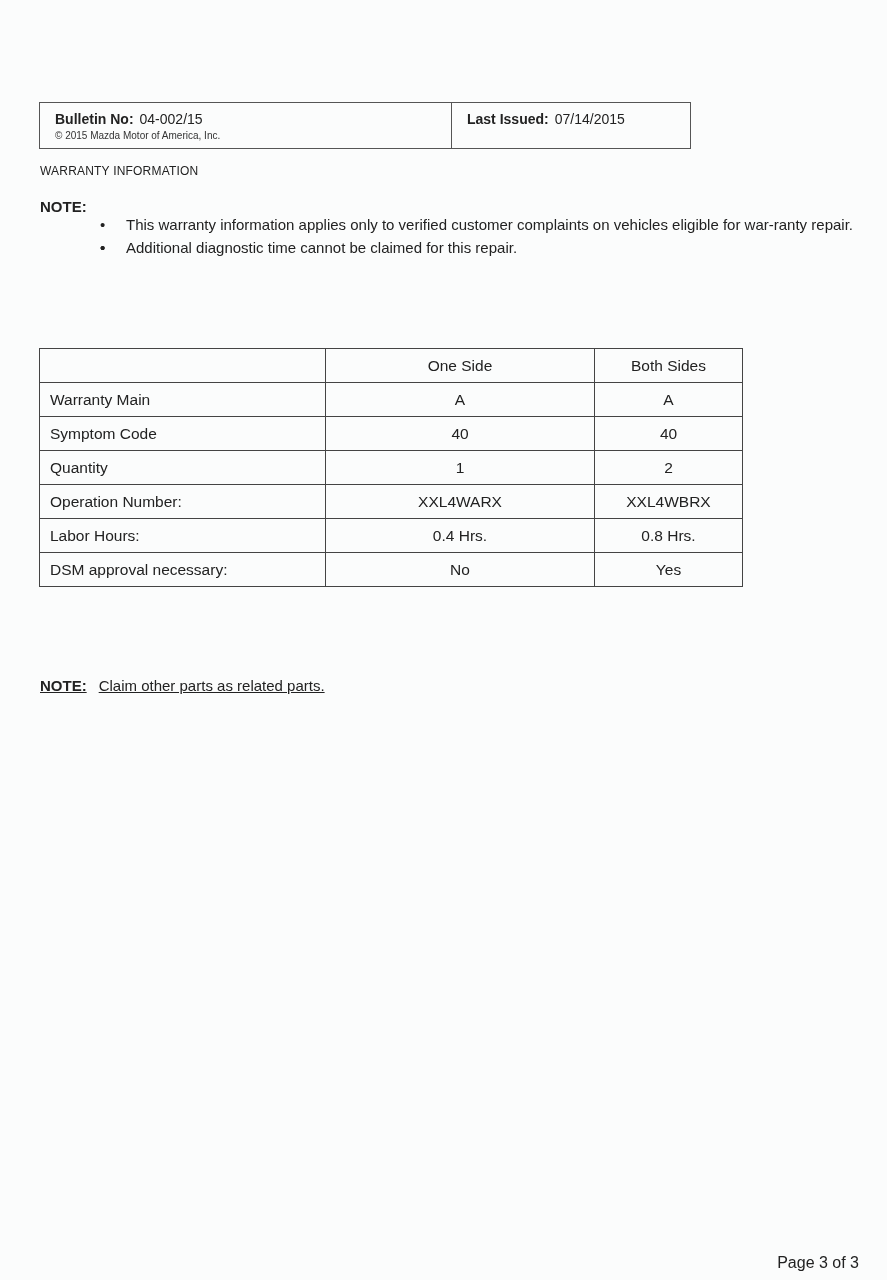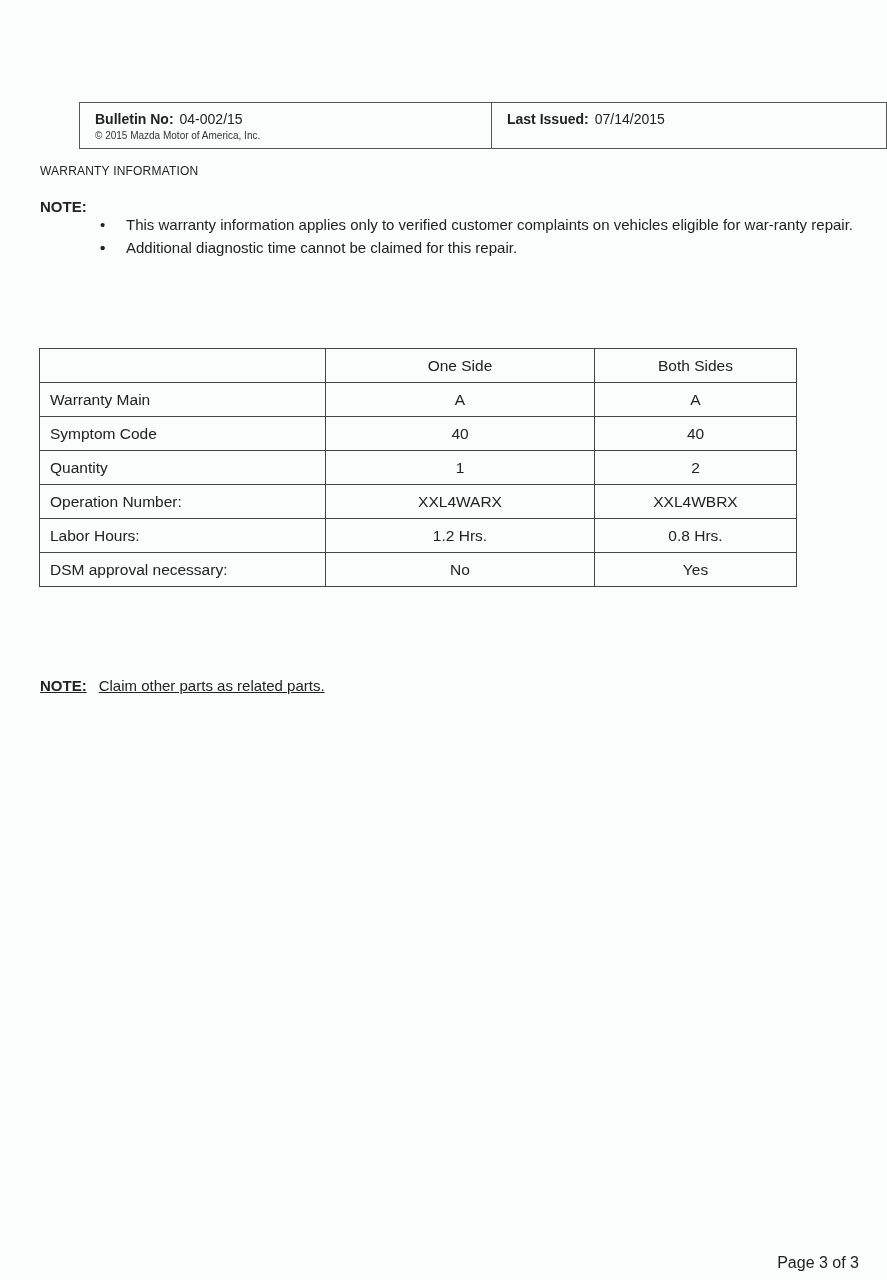--- a/index.html
+++ b/index.html
@@ -1,37 +1,37 @@
 <!DOCTYPE html>
 <html><head>
 <meta charset="utf-8">
 <style>
   html, body { margin: 0; padding: 0; }
   body {
     width: 887px; height: 1280px; background: #fbfcfc; position: relative;
     font-family: "Liberation Sans", sans-serif; color: #222; overflow: hidden;
   }
   .header-box {
-    position: absolute; left: 39px; top: 102px; width: 808px; height: 47px;
-    border: 1px solid #555; display: flex; box-sizing: border-box; margin-left: 40px;
+    position: absolute; left: 39px; top: 102px; width: 652px; height: 47px;
+    border: 1px solid #555; display: flex; box-sizing: border-box;
   }
   .hb-left { width: 412px; border-right: 1px solid #555; padding: 8px 0 0 15px; box-sizing: border-box; }
   .hb-right { flex: 1; padding: 8px 0 0 15px; box-sizing: border-box; }
   .hb-line { font-size: 14px; line-height: 16px; }
   .hb-line b { font-weight: bold; margin-right: 6px; }
   .copyright { font-size: 10px; line-height: 13px; margin-top: 2px; color: #333; }
   .section-title {
     position: absolute; left: 40px; top: 164px; font-size: 12px; font-weight: normal; letter-spacing: 0.2px;
   }
   .note-label { position: absolute; left: 40px; top: 198px; font-size: 15px; font-weight: bold; }
   .bullets { position: absolute; left: 100px; top: 215px; width: 760px; margin: 0; padding: 0; list-style: none; }
   .bullets li { position: relative; padding-left: 26px; font-size: 15px; line-height: 20px; margin-bottom: 3px; }
   .bullets li .dot { position: absolute; left: 0; top: 0; }
   table.warranty {
-    position: absolute; left: 39px; top: 348px; width: 758px; border-collapse: collapse;
+    position: absolute; left: 39px; top: 348px; width: 704px; border-collapse: collapse;
     font-size: 15.5px;
   }
   table.warranty td, table.warranty th {
     border: 1px solid #444; height: 33px; padding: 0; font-weight: normal;
   }
   table.warranty td.label { padding-left: 10px; text-align: left; width: 275px; }
   table.warranty td.val, table.warranty th { text-align: center; }
   table.warranty th.c1 { width: 268px; }
   .note2 { position: absolute; left: 40px; top: 677px; font-size: 15px; text-decoration: underline; }
   .note2 b { margin-right: 12px; }
@@ -85,21 +85,21 @@
     <td class="val">1</td>
     <td class="val">2</td>
   </tr>
   <tr>
     <td class="label">Operation Number:</td>
     <td class="val">XXL4WARX</td>
     <td class="val">XXL4WBRX</td>
   </tr>
   <tr>
     <td class="label">Labor Hours:</td>
-    <td class="val">1.2 Hrs.</td>
+    <td class="val">0.4 Hrs.</td>
     <td class="val">0.8 Hrs.</td>
   </tr>
   <tr>
     <td class="label">DSM approval necessary:</td>
     <td class="val">No</td>
     <td class="val">Yes</td>
   </tr>
 </tbody>
   </table>
 

